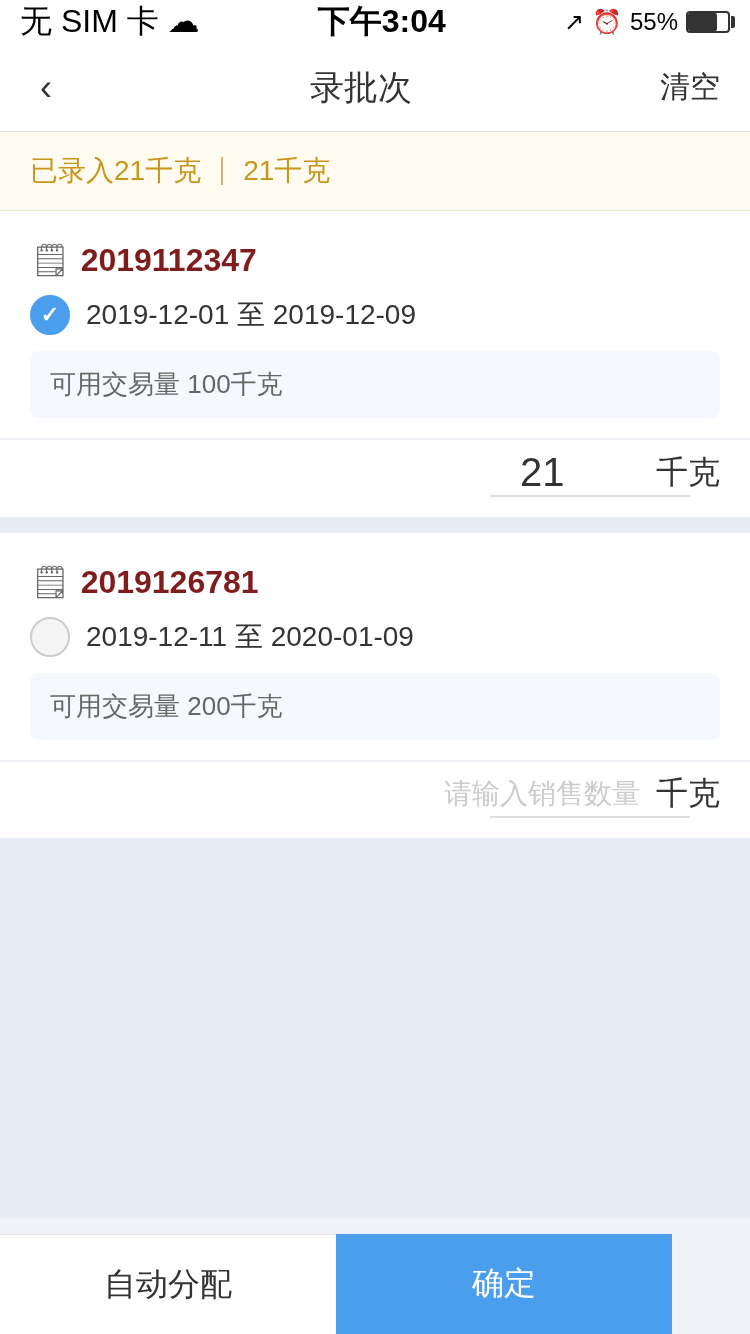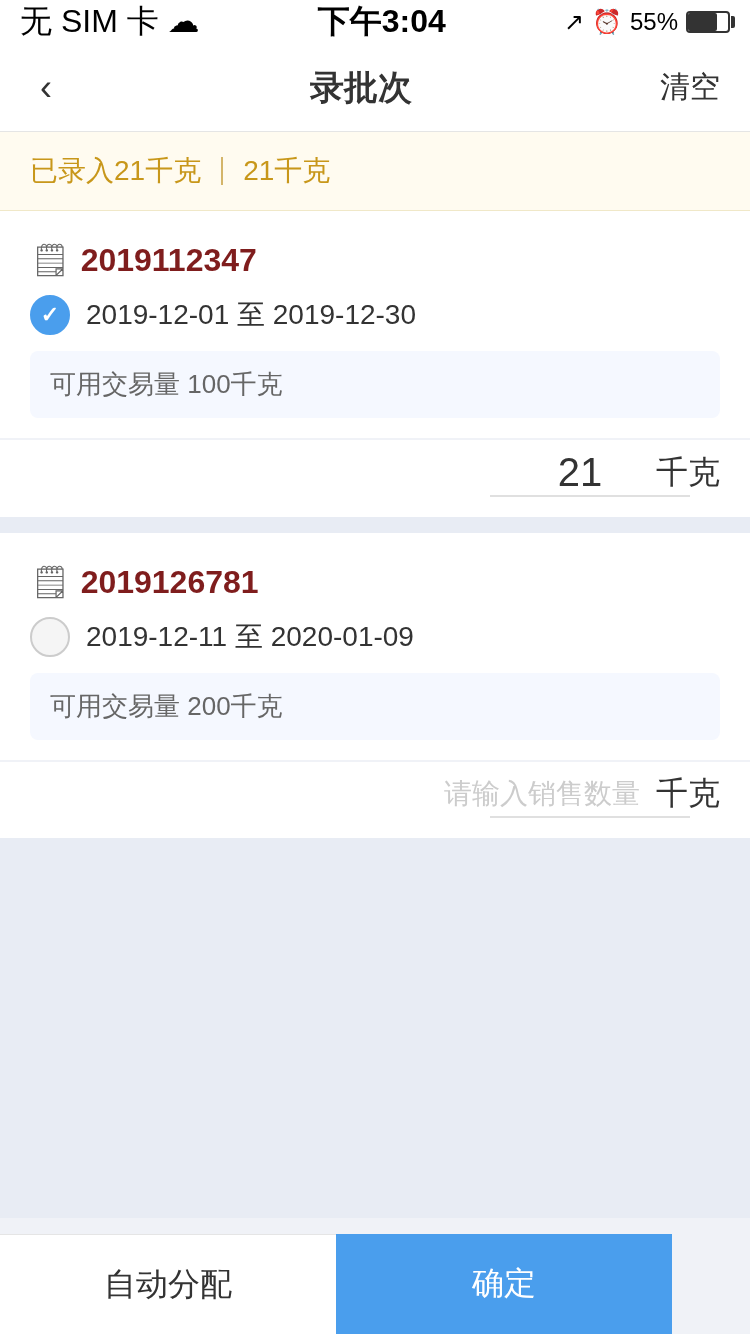--- a/index.html
+++ b/index.html
@@ -77,21 +77,21 @@
       border-bottom: 1px solid #e5e5e5;
     }
     .nav-back {
       font-size: 36px;
       color: #333;
       cursor: pointer;
       padding: 10px;
     }
     .nav-title {
       font-size: 34px;
-      font-weight: 700;
+      font-weight: 400;
       color: #333;
     }
     .nav-action {
       font-size: 30px;
       color: #333;
       cursor: pointer;
     }
 
     
     .info-banner {
@@ -266,28 +266,28 @@
   <span class="info-item">21千克</span>
 </div>
 
 <div class="card">
   <div class="batch-header">
     <span class="batch-icon">🗒</span>
     <span class="batch-id">2019112347</span>
   </div>
   <div class="batch-date-row">
     <div class="radio-circle selected"></div>
-    <span class="batch-date">2019-12-01 至 2019-12-30</span>
+    <span class="batch-date">2019-12-01 至 2019-12-09</span>
   </div>
   <div class="batch-available">可用交易量 100千克</div>
 </div>
 
 <div style="background:#fff; padding: 10px 30px 20px;">
   <div style="display:flex; justify-content:flex-end; align-items:center; gap:16px;">
-    <input type="text" class="quantity-input" value="21" style="font-size: 40px; font-weight: 500; color: rgb(51, 51, 51); text-align: center; border: none; outline: none; width: 120px; background: transparent;">
+    <input type="text" class="quantity-input" value="21" style="font-size: 40px; font-weight: 500; color: rgb(51, 51, 51); text-align: left; border: none; outline: none; width: 120px; background: transparent;">
     <span class="quantity-unit">千克</span>
   </div>
   <div class="sep-line"></div>
 </div>
 
 <div style="height:16px; background:#e8ecf4;"></div>
 
 <div class="card">
   <div class="batch-header">
     <span class="batch-icon">🗒</span>

